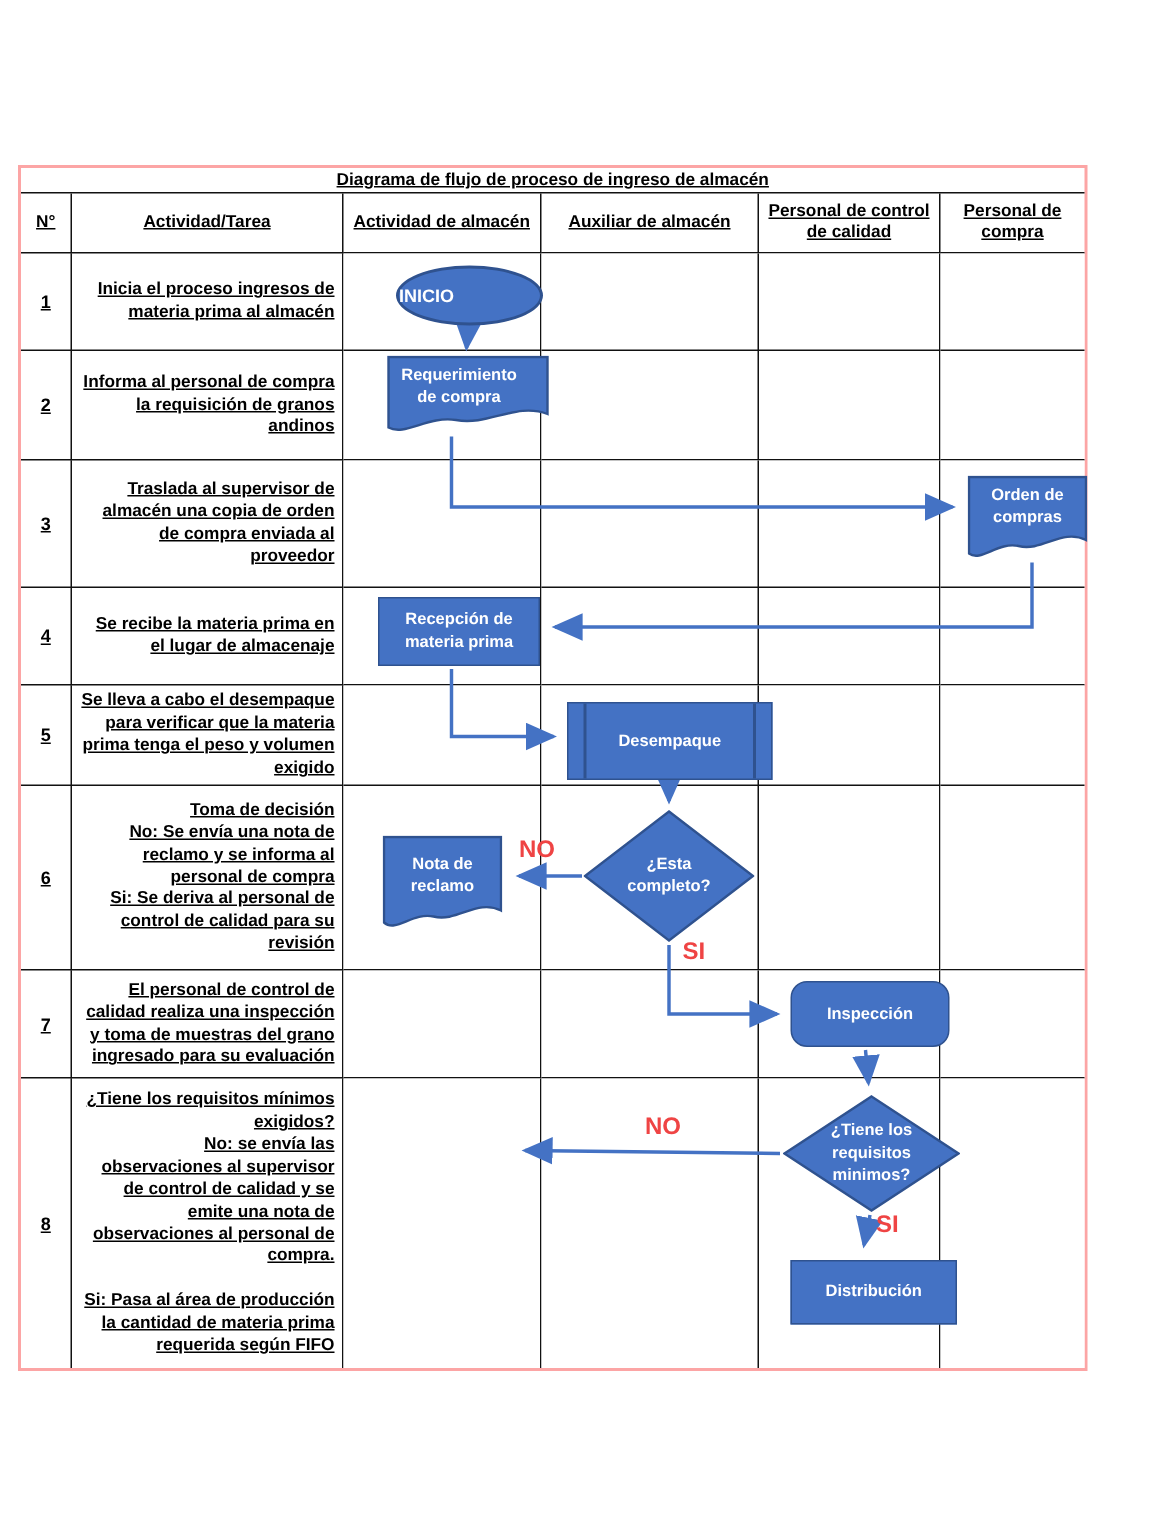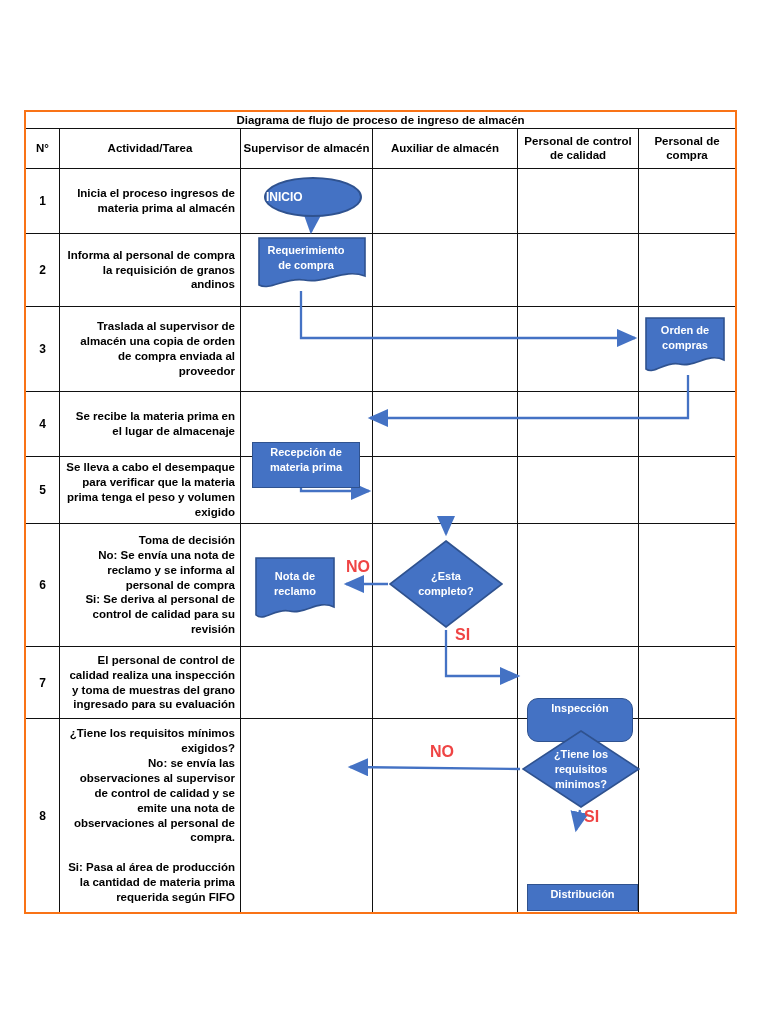--- a/index.html
+++ b/index.html
@@ -1,40 +1,40 @@
 <!DOCTYPE html>
 <html><head>
 <meta charset="utf-8">
 <style>
   html,body{margin:0;padding:0;background:#ffffff;width:768px;height:1024px;overflow:hidden;
     font-family:"Liberation Sans",sans-serif;}
   .sheet{position:absolute;left:0;top:0;width:768px;height:1024px;background:#fff;}
 
   
-  .tbl{position:absolute;left:24px;top:110px;width:709px;height:800px;
-    border:2px solid #f97316;display:grid;
+  .tbl{position:absolute;left:12px;top:110px;width:709px;height:800px;
+    border:2px solid #fca5a5;display:grid;
     grid-template-columns:34px 181px 132px 145px 121px 96px;
     grid-template-rows:17px 40px 65px 73px 85px 65px 67px 123px 72px 193px;
-    box-sizing:content-box;}
+    box-sizing:content-box;text-decoration:underline;}
   .cell{border-right:1.5px solid #111;border-bottom:1.5px solid #111;
     display:flex;align-items:center;justify-content:center;text-align:center;
     font-weight:bold;color:#000;box-sizing:border-box;overflow:hidden;}
   .tbl > .cell:nth-child(6n+1){border-right:none;}
   .tbl > .cell:nth-last-child(-n+6){border-bottom:none;}
   .cell.title{grid-column:1/7;font-size:11.5px;border-right:none;}
   .cell.hdr{font-size:11.5px;line-height:1.2;padding:1px 2px;}
   .cell.num{font-size:12px;}
   .cell.act{font-size:11.5px;line-height:1.3;padding:2px 5px;white-space:pre-line;text-align:right;}
   .cell.lane{background:#fff;}
 
   
   .shape{position:absolute;box-sizing:border-box;color:#fff;font-weight:bold;
     font-size:11px;line-height:1.35;text-align:center;}
   .proc{background:#4472C4;border:1.6px solid #2F528F;display:flex;
-    align-items:flex-start;justify-content:center;padding:2px;margin-top:44px;}
+    align-items:center;justify-content:center;padding:2px;}
   .term{background:#4472C4;border:2px solid #2F528F;border-radius:50%;
     display:flex;align-items:center;justify-content:flex-start;font-size:12px;}
   .docshape{background:transparent;}
   .docshape svg{position:absolute;left:0;top:0;}
   .doclabel{position:absolute;left:0;right:0;top:6px;text-align:center;
     overflow-wrap:anywhere;padding:0 3px;}
   .bar{position:absolute;top:0;bottom:0;width:1.6px;background:#2F528F;}
   .bar.l{left:10px;} .bar.r{right:10px;}
   .diamond svg{position:absolute;left:0;top:0;}
   .dlabel{position:absolute;left:50%;top:50%;transform:translate(-50%,-50%);
@@ -45,21 +45,21 @@
 </head>
 <body>
 
 <div class="sheet">
 
   <div class="tbl">
     <div class="cell title">Diagrama de flujo de proceso de ingreso de almacén</div>
 
     <div class="cell hdr">N°</div>
     <div class="cell hdr">Actividad/Tarea</div>
-    <div class="cell hdr">Supervisor de almacén</div>
+    <div class="cell hdr">Actividad de almacén</div>
     <div class="cell hdr">Auxiliar de almacén</div>
     <div class="cell hdr">Personal de control de calidad</div>
     <div class="cell hdr">Personal de compra</div>
 
     <div class="cell num">1</div>
     <div class="cell act">Inicia el proceso ingresos de materia prima al almacén</div>
     <div class="cell lane"></div>
     <div class="cell lane"></div>
     <div class="cell lane"></div>
     <div class="cell lane"></div>
@@ -152,20 +152,25 @@
     <svg width="80" height="58" viewBox="0 0 80 58">
       <path d="M1,1 H79 V43 C63,35 50,51 34,47 C20,44 9,58 1,52 Z" fill="#4472C4" stroke="#2F528F" stroke-width="1.6"></path>
     </svg>
     <div class="doclabel">Orden de compras</div>
   </div>
 
   <div class="shape proc" style="left:252px;top:398px;width:108px;height:46px;">
     <span>Recepción de materia prima</span>
   </div>
 
+  <div class="shape proc" style="left:378px;top:468px;width:137px;height:52px;">
+    <span class="bar l"></span>
+    <span class="bar r"></span>
+    <span>Desempaque</span>
+  </div>
 
   <div class="shape docshape" style="left:255px;top:557px;width:80px;height:65px;">
     <svg width="80" height="65" viewBox="0 0 80 65">
       <path d="M1,1 H79 V50 C63,42 50,58 34,54 C20,51 9,65 1,58 Z" fill="#4472C4" stroke="#2F528F" stroke-width="1.6"></path>
     </svg>
     <div class="doclabel" style="top:12px">Nota de reclamo</div>
   </div>
 
   <div class="shape diamond" style="left:389px;top:540px;width:114px;height:88px;">
     <svg width="114" height="88" viewBox="0 0 114 88">
@@ -179,21 +184,21 @@
   </div>
 
 
   <div class="shape diamond" style="left:522px;top:730px;width:118px;height:78px;">
     <svg width="118" height="78" viewBox="0 0 118 78">
       <polygon points="59,1 117,39 59,77 1,39" fill="#4472C4" stroke="#2F528F" stroke-width="1.6"></polygon>
     </svg>
     <div class="dlabel" style="width:80px">¿Tiene los requisitos minimos?</div>
   </div>
 
-  <div class="shape proc" style="left:527px;top:840px;width:111px;height:27px;">
+  <div class="shape proc" style="left:527px;top:840px;width:111px;height:43px;">
     <span>Distribución</span>
   </div>
 
   <div class="edge-label" style="left:346px;top:558px;">NO</div>
   <div class="edge-label" style="left:455px;top:626px;">SI</div>
   <div class="edge-label" style="left:430px;top:743px;">NO</div>
   <div class="edge-label" style="left:584px;top:808px;">SI</div>
 
 </div>
 

